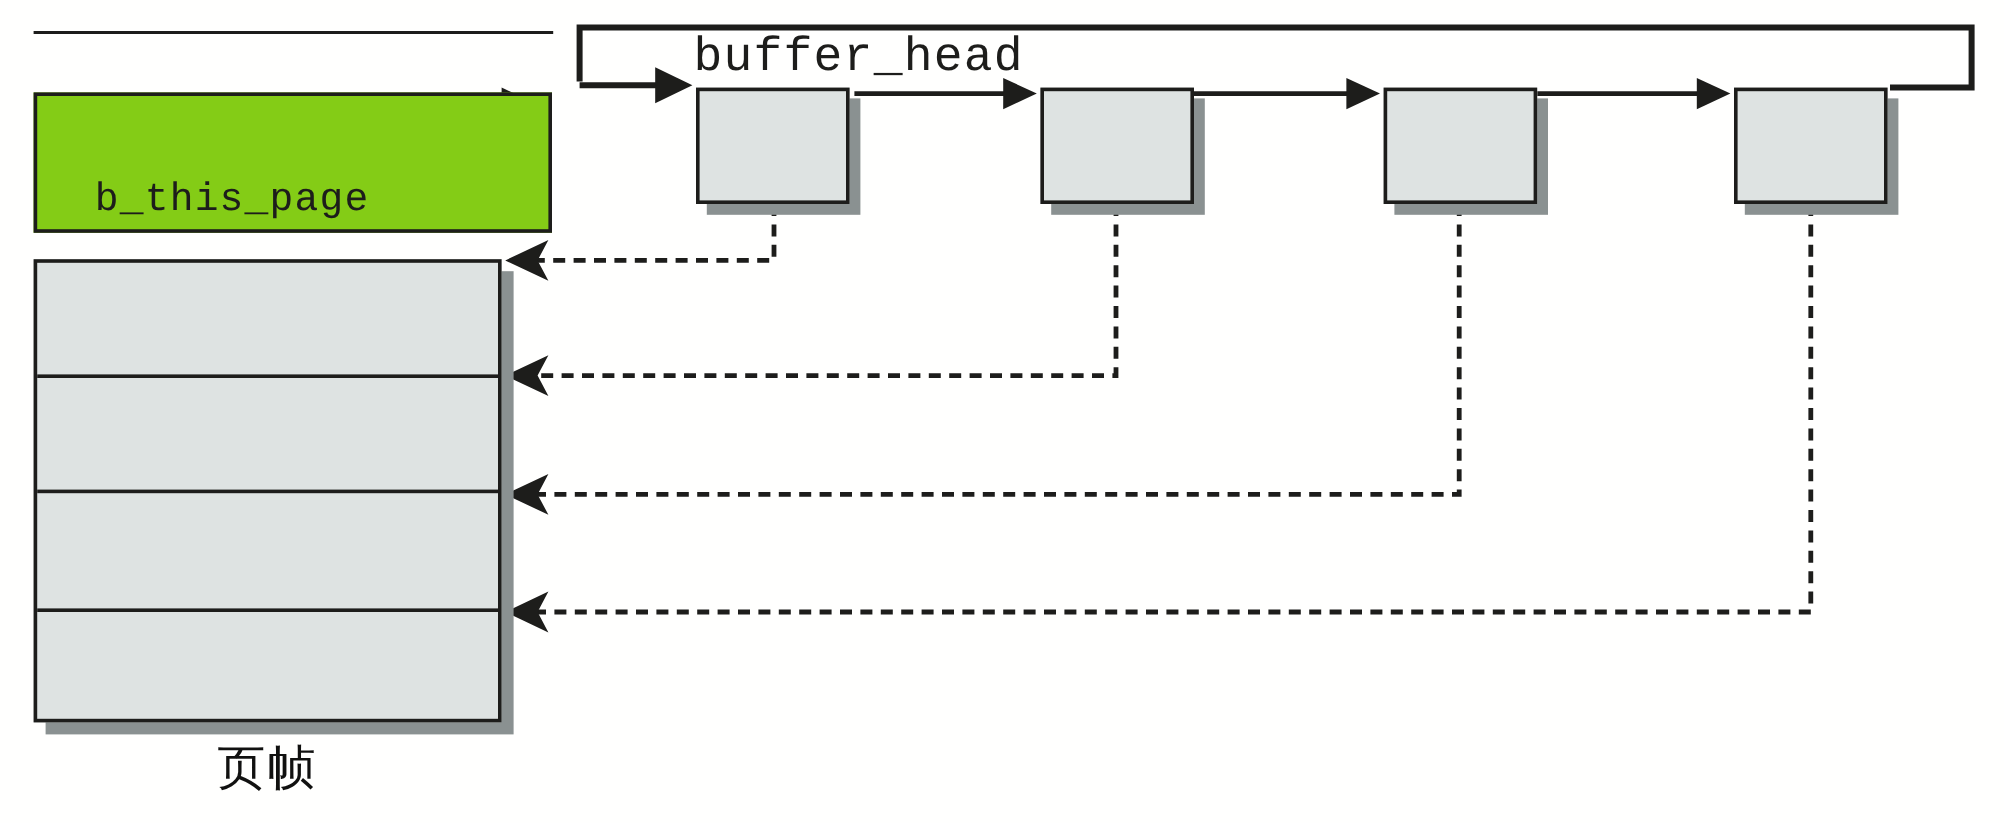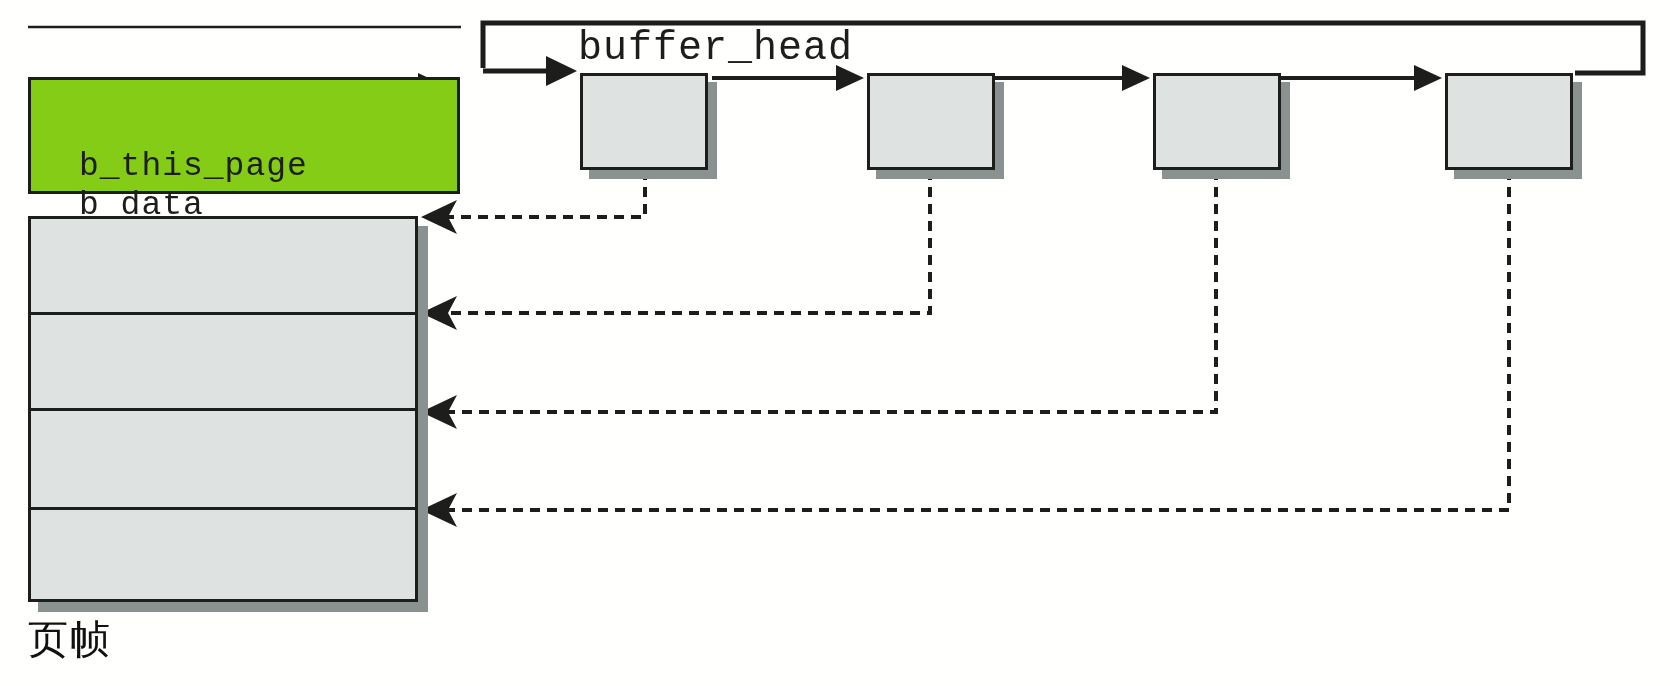--- a/index.html
+++ b/index.html
@@ -24,21 +24,21 @@
   #page-frame-box{
     left:28px;top:216px;width:390px;height:386px;background:#dee3e2;border:3px solid #1d1d1b;
     box-shadow:10px 10px 0 0 #8a9191;
   }
   .pf-row{position:relative;width:100%;box-sizing:border-box;}
   #pf-row-1{height:93px;}
   #pf-row-2{height:96px;border-top:3px solid #1d1d1b;}
   #pf-row-3{height:99px;border-top:3px solid #1d1d1b;}
   #pf-row-4{height:92px;border-top:3px solid #1d1d1b;}
   #page-frame-label{
-    left:28px;top:612px;width:390px;text-align:left;color:#111110;font-size:40px;
+    left:28px;top:612px;width:390px;text-align:center;color:#111110;font-size:40px;
     font-family:"DejaVu Serif","Liberation Serif",serif;letter-spacing:2px;
   }
   #connector-layer{left:0;top:0;pointer-events:none;}
 </style>
 </head>
 <body>
 
 <div id="canvas">
 
   <svg id="connector-layer" class="abs" width="1670" height="686" viewBox="0 0 1670 686">
@@ -86,21 +86,20 @@
       <path d="M421,412 L457,395 L448,412 L457,429 Z" stroke="none"></path>
     </g>
     <g stroke="#1d1d1b" fill="#1d1d1b">
       <path d="M1509,170 L1509,510 L437,510" stroke-width="4" stroke-dasharray="10 7" fill="none"></path>
       <path d="M421,510 L457,493 L448,510 L457,527 Z" stroke="none"></path>
     </g>
   </svg>
 
   <div id="legend-box" class="abs">
     <span id="legend-label-1" class="legend-label">b_this_page</span>
-    <span id="legend-label-2" class="legend-label">b_data</span>
   </div>
 
   <div id="buffer-head-label" class="abs">buffer_head</div>
   <div id="bh-node-1" class="abs bh-node"></div>
   <div id="bh-node-2" class="abs bh-node"></div>
   <div id="bh-node-3" class="abs bh-node"></div>
   <div id="bh-node-4" class="abs bh-node"></div>
 
   <div id="page-frame-box" class="abs">
     <div id="pf-row-1" class="pf-row"></div>

